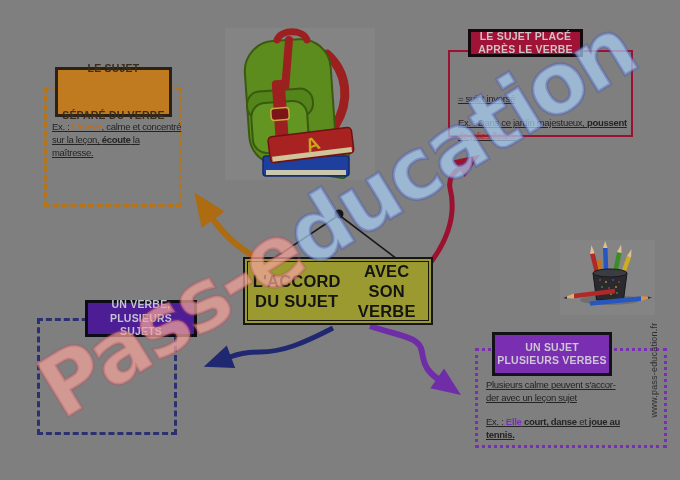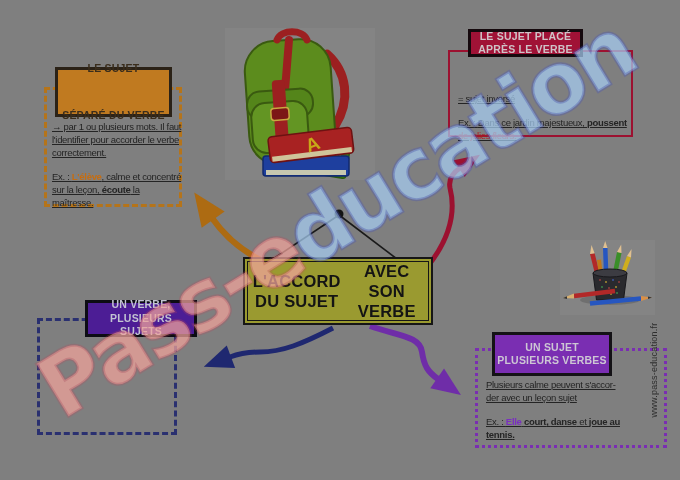--- a/index.html
+++ b/index.html
@@ -152,21 +152,20 @@
       <span>AVEC SON VERBE</span>
     </div>
   </div>
 
   <div class="frame tl"></div>
   <div class="hdr tl">
     <span>LE SUJET</span>
     <span>SÉPARÉ DU VERBE</span>
   </div>
   <div class="body tl">
-    <p><span>→ par 1 ou plusieurs mots. Il faut l'identifier pour accorder le verbe correctement.</span></p>
     <p><span>Ex. : </span><span class="c-orange">L'élève</span><span>, calme et concentré sur la leçon, </span><span class="b">écoute</span><span> la maîtresse.</span></p>
   </div>
 
   <div class="frame tr"></div>
   <div class="hdr tr">
     <span>LE SUJET  PLACÉ</span>
     <span>APRÈS LE VERBE</span>
   </div>
   <div class="body tr">
     <p><span>= sujet inversé</span></p>

